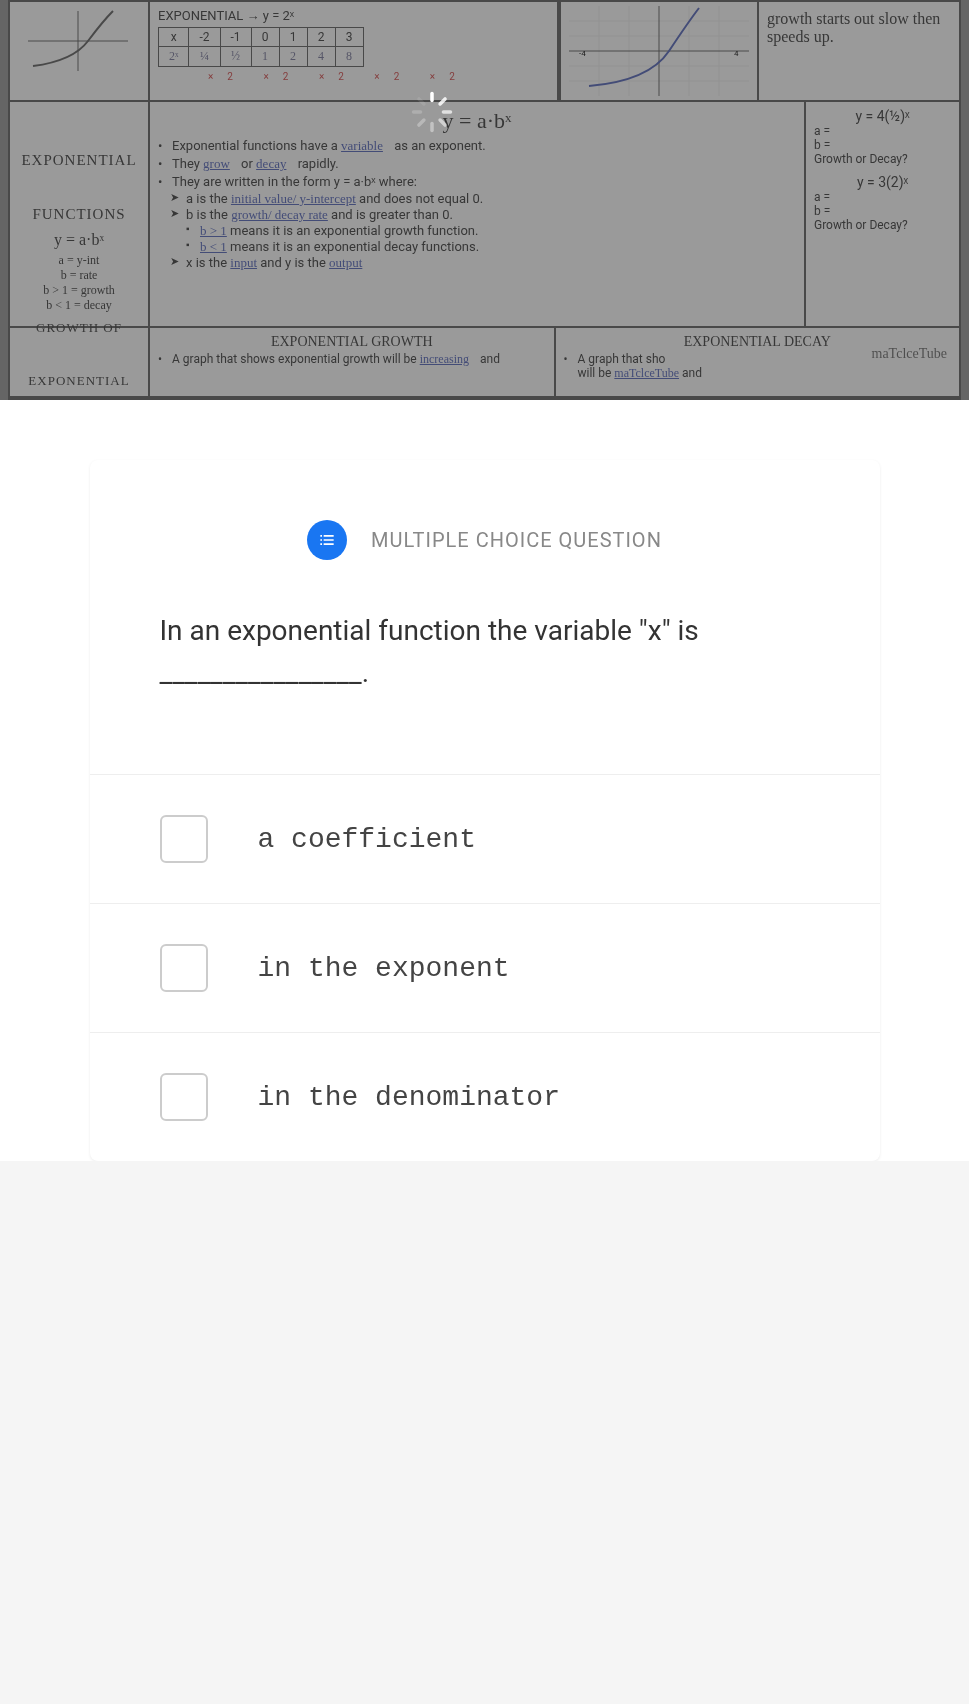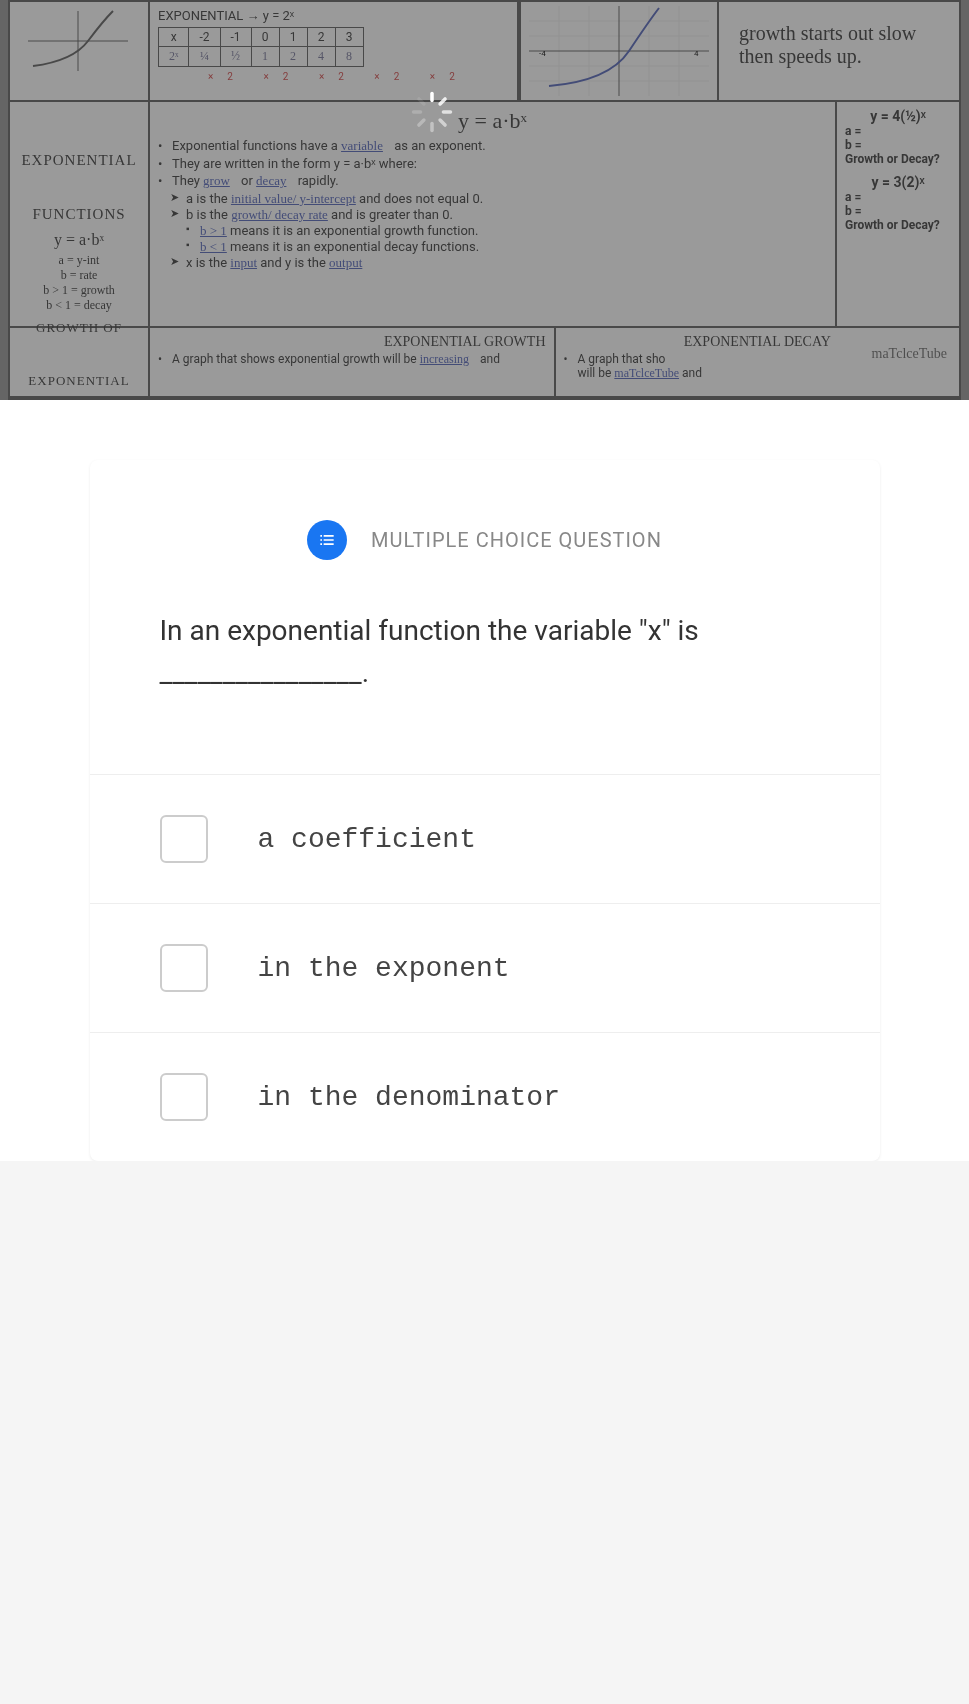--- a/index.html
+++ b/index.html
@@ -28,37 +28,37 @@
 }
 .ws-row { display: flex; border-bottom: 2px solid #555; }
 .ws-row.top { height: 100px; }
 .ws-row.mid { flex: 1; }
 .ws-row.bot { height: 70px; }
 .ws-cell { border-right: 2px solid #555; padding: 6px 8px; font-size: 13px; color: #333; }
 .ws-cell:last-child { border-right: none; }
 .ws-label { width: 140px; text-align: center; display: flex; flex-direction: column; justify-content: center; font-family: Georgia, serif; }
 .ws-label .caps { font-size: 15px; letter-spacing: 1px; margin-top: 37px; }
 .ws-main { flex: 1; }
-.ws-side { width: 122px; font-weight: bold; }
+.ws-side { width: 153px; }
 .hand { font-family: 'Comic Sans MS', cursive; color: #6a6a8a; }
 .blue { color: #4a5aa8; font-family: 'Comic Sans MS', cursive; text-decoration: underline; }
 .ws-title { font-size: 22px; font-family: Georgia, serif; text-align: center; margin-bottom: 4px; }
 .bullet { padding-left: 14px; position: relative; margin: 2px 0; }
 .bullet::before { content: '•'; position: absolute; left: 0; }
 .sub { padding-left: 28px; position: relative; }
 .sub::before { content: '➤'; position: absolute; left: 12px; font-size: 11px; }
 .subsub { padding-left: 42px; position: relative; }
 .subsub::before { content: '▪'; position: absolute; left: 28px; font-size: 10px; }
 .fill { border-bottom: 1px solid #333; padding: 0 4px; }
 .tbl { border-collapse: collapse; margin: 4px 0; }
 .tbl td { border: 1px solid #555; padding: 2px 10px; font-size: 12px; text-align: center; min-width: 28px; }
 .red { color: #c04040; font-size: 10px; }
 .graph { width: 200px; border-left: 2px solid #555; display: flex; align-items: center; justify-content: center; }
 .graph svg { width: 180px; height: 90px; }
-.note { width: 240px; font-family: 'Comic Sans MS', cursive; font-size: 20px; padding: 20px; }
+.note { width: 200px; font-family: 'Comic Sans MS', cursive; font-size: 16px; padding: 8px; }
 .spinner {
   position: absolute; top: 90px; left: 410px; width: 44px; height: 44px;
   z-index: 10;
 }
 .spinner svg { width: 100%; height: 100%; }
 
 .question-area { background: #fff; padding: 60px 30px 0; }
 .card {
   background: #fff;
   border-radius: 8px;
@@ -157,22 +157,22 @@
         <div class="caps">FUNCTIONS</div>
         <div style="margin-top:8px;font-size:16px">y = a·bˣ</div>
         <div style="font-size:12px;margin-top:4px">a = y-int</div>
         <div style="font-size:12px">b = rate</div>
         <div style="font-size:12px">b &gt; 1 = growth</div>
         <div style="font-size:12px">b &lt; 1 = decay</div>
       </div>
       <div class="ws-cell ws-main">
         <div class="ws-title">y = a·bˣ</div>
         <div class="bullet"><span>Exponential functions have a </span><span class="blue">variable</span><span class="fill" style="border:none"></span><span> as an exponent.</span></div>
+        <div class="bullet"><span>They </span><span class="blue">grow</span><span class="fill" style="border:none"></span><span> or </span><span class="blue">decay</span><span class="fill" style="border:none"></span><span> rapidly.</span></div>
         <div class="bullet">They are written in the form y = a·bˣ where:</div>
-        <div class="bullet"><span>They </span><span class="blue">grow</span><span class="fill" style="border:none"></span><span> or </span><span class="blue">decay</span><span class="fill" style="border:none"></span><span> rapidly.</span></div>
         <div class="sub"><span>a is the </span><span class="blue">initial value/ y-intercept</span><span> and does not equal 0.</span></div>
         <div class="sub"><span>b is the </span><span class="blue">growth/ decay  rate</span><span> and is greater than 0.</span></div>
         <div class="subsub"><span class="blue">b &gt; 1</span><span> means it is an exponential growth function.</span></div>
         <div class="subsub"><span class="blue">b &lt; 1</span><span> means it is an exponential decay functions.</span></div>
         <div class="sub"><span>x is the </span><span class="blue">input</span><span> and y is the </span><span class="blue">output</span></div>
       </div>
       <div class="ws-cell ws-side">
         <div style="text-align:center;font-size:14px">y = 4(½)ˣ</div>
         <div style="font-size:12px">a =</div>
         <div style="font-size:12px">b =</div>
@@ -184,21 +184,21 @@
       </div>
     </div>
 
     <div class="ws-row bot">
       <div class="ws-cell ws-label">
         <div class="caps" style="font-size:13px">GROWTH OF</div>
         <div class="caps" style="font-size:13px">EXPONENTIAL</div>
         <div class="caps" style="font-size:13px">FUNCTIONS</div>
       </div>
       <div class="ws-cell" style="flex:1">
-        <div style="text-align:right;font-family:Georgia,serif;font-size:14px">EXPONENTIAL GROWTH</div>
+        <div style="text-align:center;font-family:Georgia,serif;font-size:14px">EXPONENTIAL GROWTH</div>
         <div class="bullet" style="font-size:12px"><span>A graph that shows exponential growth will be </span><span class="blue">increasing</span><span class="fill" style="border:none"></span><span> and</span></div>
       </div>
       <div class="ws-cell" style="flex:1;position:relative">
         <div style="text-align:center;font-family:Georgia,serif;font-size:14px">EXPONENTIAL DECAY</div>
         <div class="bullet" style="font-size:12px"><span>A graph that sho</span><br><span>will be </span><span class="blue">maTclceTube</span><span> and</span></div>
         <div style="position:absolute;top:18px;right:12px;color:#000000;font-size:14px;opacity:.6;font-family:cursive">maTclceTube</div>
       </div>
     </div>
   </div>
 

